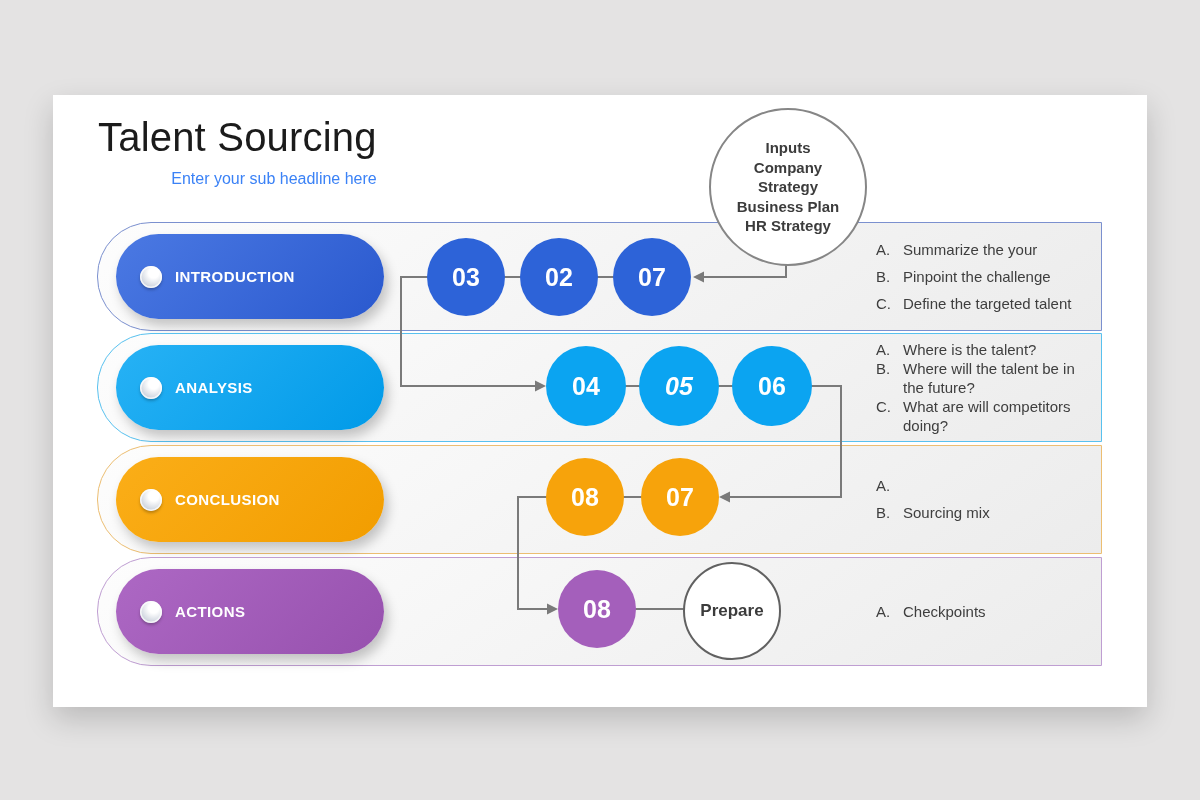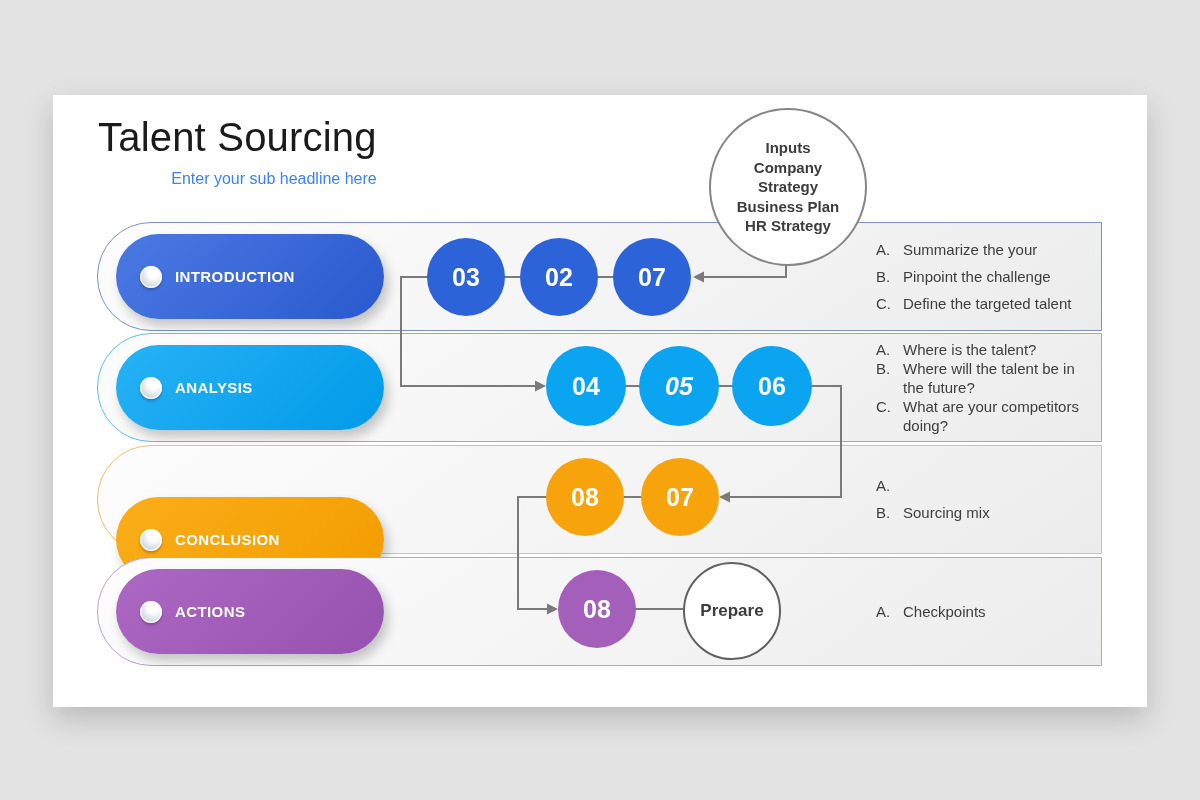--- a/index.html
+++ b/index.html
@@ -32,21 +32,21 @@
   .row.r4{top:462px;border:1px solid #bf9ed2;}
 
   .pill{
     position:absolute;left:18px;top:11px;width:268px;height:85px;
     border-radius:43px;
     display:flex;align-items:center;
     box-shadow:4px 7px 12px rgba(0,0,0,0.22);
   }
   .r1 .pill{background:linear-gradient(135deg,#4b79e3 0%,#2a59ce 100%);}
   .r2 .pill{background:linear-gradient(135deg,#27b2f5 0%,#019ae8 100%);}
-  .r3 .pill{background:linear-gradient(135deg,#fbae18 0%,#f29d00 100%);margin-top:40px;}
+  .r3 .pill{background:linear-gradient(135deg,#fbae18 0%,#f29d00 100%);}
   .r4 .pill{background:linear-gradient(135deg,#ad68c4 0%,#9751ae 100%);text-align:right;}
 
   .bullet{
     width:22px;height:22px;border-radius:50%;
     margin-left:24px;flex:0 0 auto;
     background:radial-gradient(circle at 62% 32%, #ffffff 25%, #ced4de 70%, #99a3b4 100%);
     box-shadow:inset 0 0 0 1.5px rgba(255,255,255,0.75), 0 2px 3px rgba(0,0,0,0.25);
   }
   .pill-label{
     color:#ffffff;font-weight:bold;font-size:15px;letter-spacing:0.4px;
@@ -154,21 +154,21 @@
       <div class="li">
         <span class="letter">A.</span>
         <span class="txt">Where is the talent?</span>
       </div>
       <div class="li">
         <span class="letter">B.</span>
         <span class="txt">Where will the talent be in the future?</span>
       </div>
       <div class="li">
         <span class="letter">C.</span>
-        <span class="txt">What are your competitors doing?</span>
+        <span class="txt">What are will competitors doing?</span>
       </div>
     </div>
   </div>
 
   <div class="row r3">
     <div class="pill">
       <span class="bullet"></span>
       <span class="pill-label">CONCLUSION</span>
     </div>
     <div class="list">

